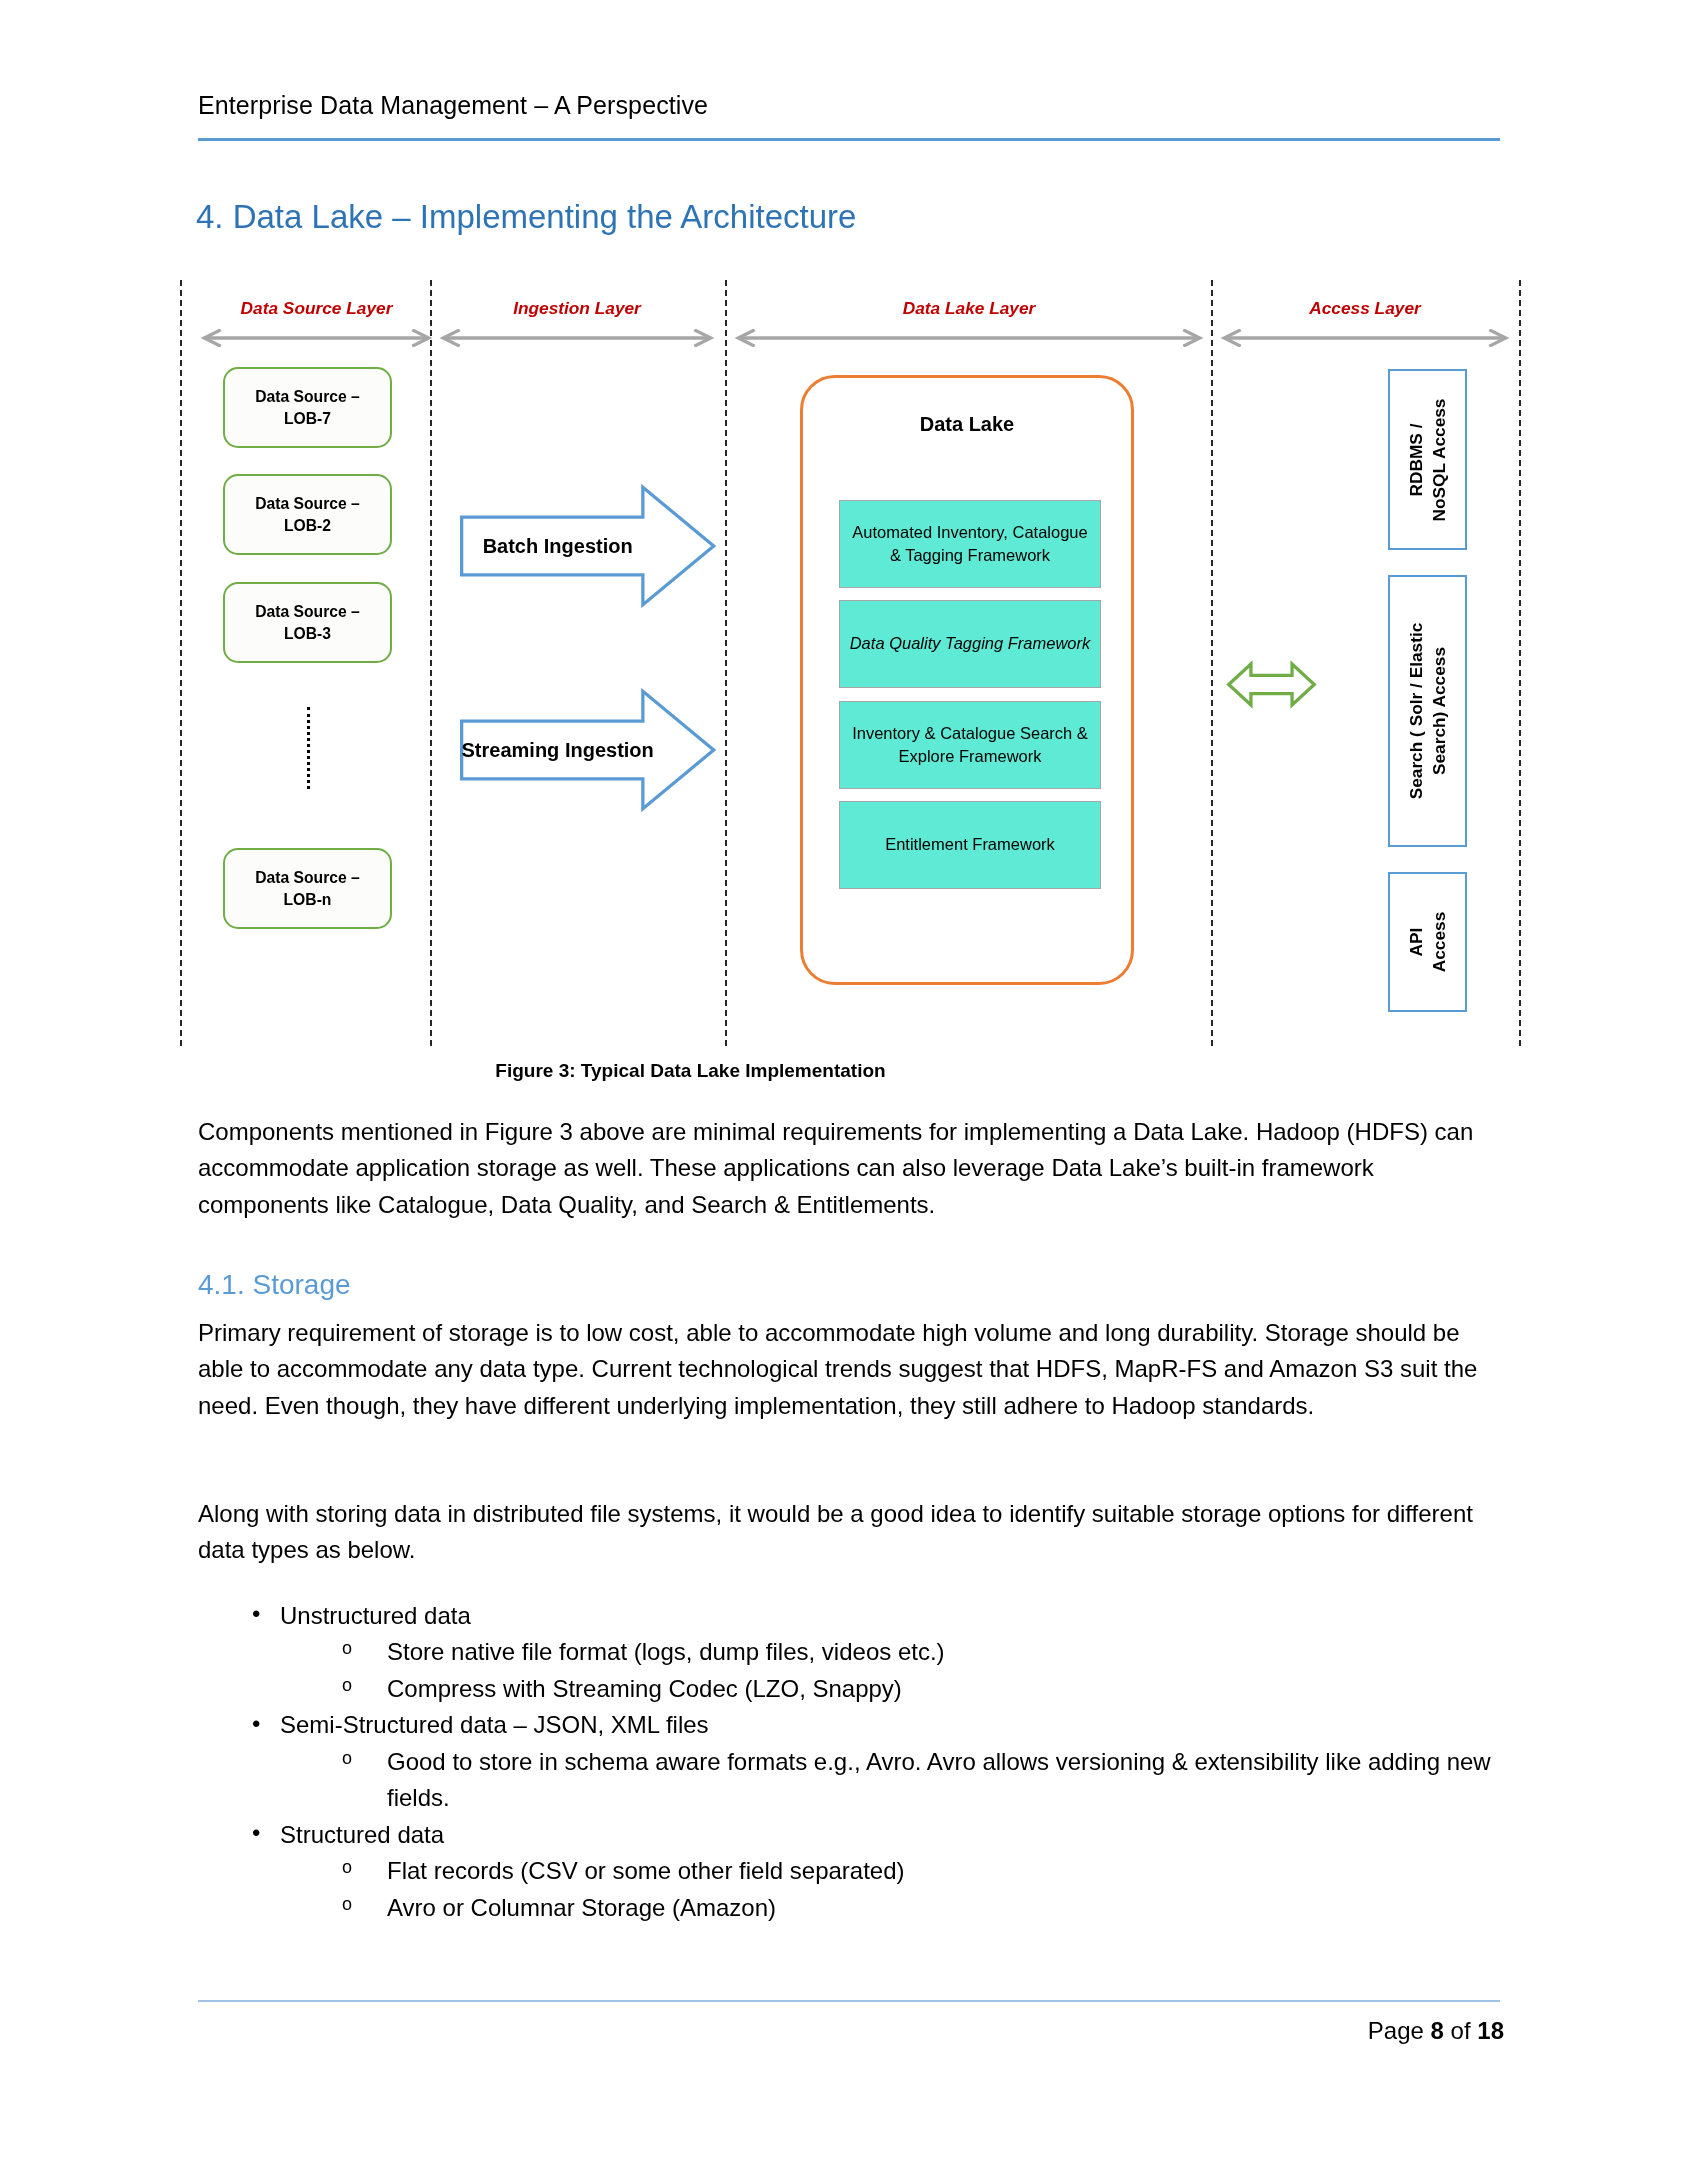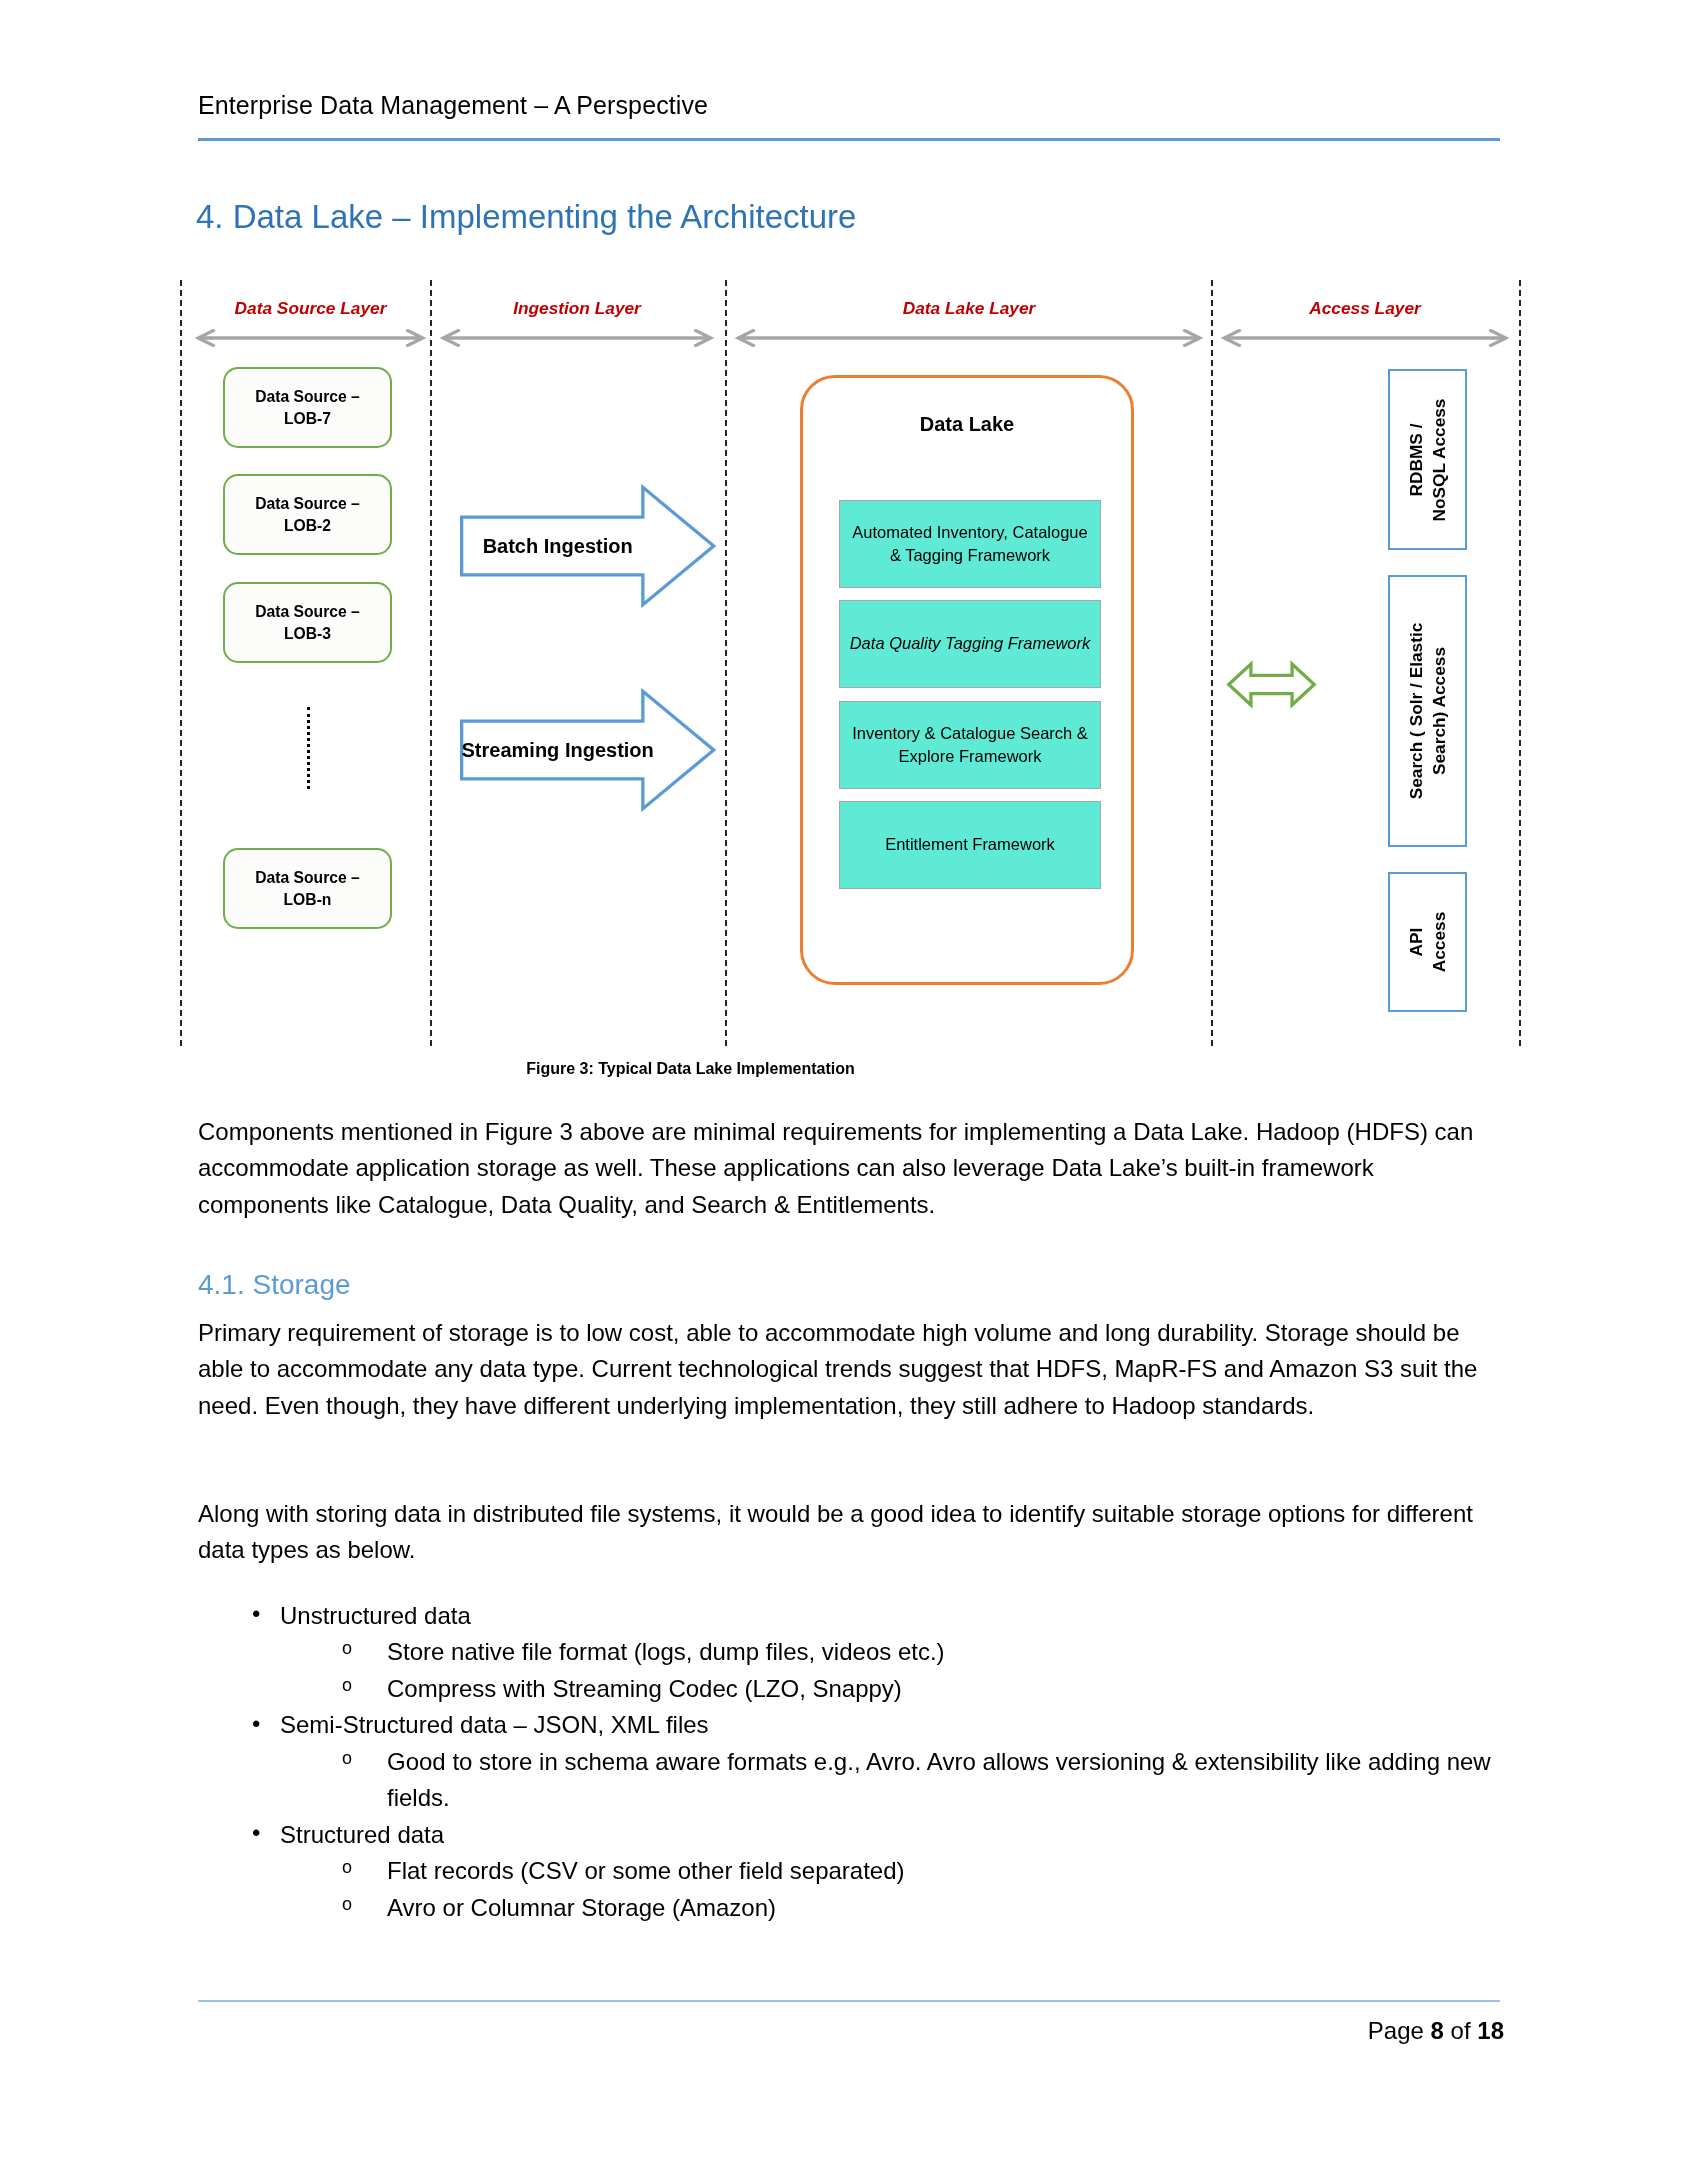--- a/index.html
+++ b/index.html
@@ -150,21 +150,21 @@
     color: #000;
   }
 
   .green-arrow { position: absolute; }
 
   
   .caption {
     position: absolute;
     left: 0; top: 1060px; width: 1381px;
     text-align: center;
-    font-size: 16px; font-weight: bold; color: #000;
+    font-size: 19px; font-weight: bold; color: #000;
   }
   .para {
     position: absolute;
     left: 198px;
     width: 1312px;
     font-size: 24px;
     line-height: 1.52;
     color: #000;
     text-align: left;
   }
@@ -221,21 +221,21 @@
   <div class="h1">4. Data Lake – Implementing the Architecture</div>
 
   <div class="diagram">
 
     <div class="vdash" style="left:0px;"></div>
     <div class="vdash" style="left:250px;"></div>
     <div class="vdash" style="left:545px;"></div>
     <div class="vdash" style="left:1031px;"></div>
     <div class="vdash" style="left:1339px;"></div>
 
-    <div class="layer-band" style="left:10px; width:241px;">
+    <div class="layer-band" style="left:16px; width:241px;">
       <div class="layer-label">Data Source Layer</div>
       <div class="dbl-arrow">
         <svg width="100%" height="18" viewBox="0 0 292 22" preserveAspectRatio="none">
           <line x1="14" y1="11" x2="278" y2="11" stroke="#A6A6A6" stroke-width="4"></line>
           <polyline points="30,1 10,11 30,21" fill="none" stroke="#A6A6A6" stroke-width="4"></polyline>
           <polyline points="262,1 282,11 262,21" fill="none" stroke="#A6A6A6" stroke-width="4"></polyline>
         </svg>
       </div>
     </div>
 

